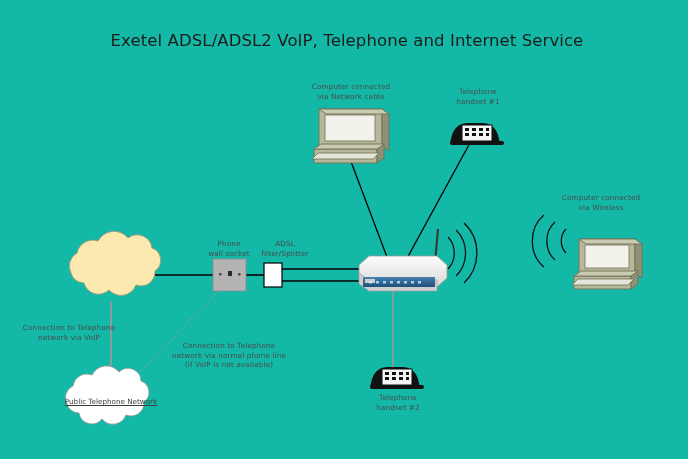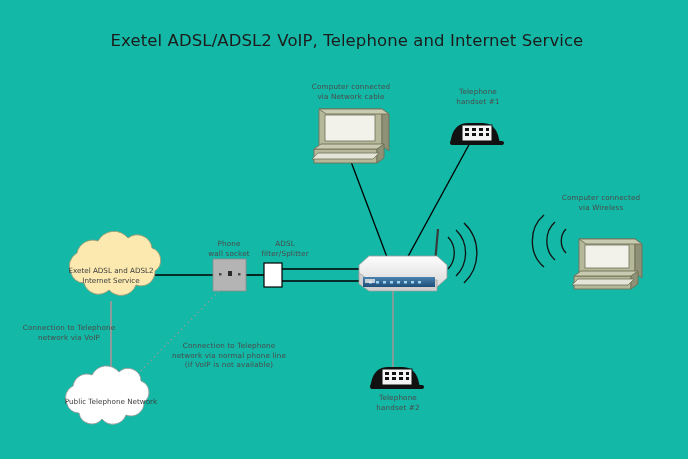--- a/index.html
+++ b/index.html
@@ -219,24 +219,22 @@
         <rect x="398" y="371" width="4" height="3"></rect>
         <rect x="405" y="371" width="3" height="3"></rect>
         <rect x="384" y="376" width="4" height="3"></rect>
         <rect x="391" y="376" width="4" height="3"></rect>
         <rect x="398" y="376" width="4" height="3"></rect>
         <rect x="405" y="376" width="3" height="3"></rect>
       </g>
     </g>
   </svg>
 
-  <div class="cloud-text" style="left:45px; top:265px; width:130px;">Exetel ADSL and ADSL2
-Internet Service</div>
-
-  <div class="cloud-text" style="left:45px; top:396px; width:130px;">Public Telephone Network</div>
+
+  <div class="cloud-text" style="left:45px; top:396px; width:130px;text-decoration:underline;">Public Telephone Network</div>
 
   <div class="lbl" style="left:248px; top:238px; width:72px;">ADSL
 filter/Splitter</div>
 
   <div class="lbl" style="left:178px; top:238px; width:100px;">Phone
 wall socket</div>
 
 
   <div class="lbl" style="left:295px; top:81px; width:110px;">Computer connected
 via Network cable</div>

